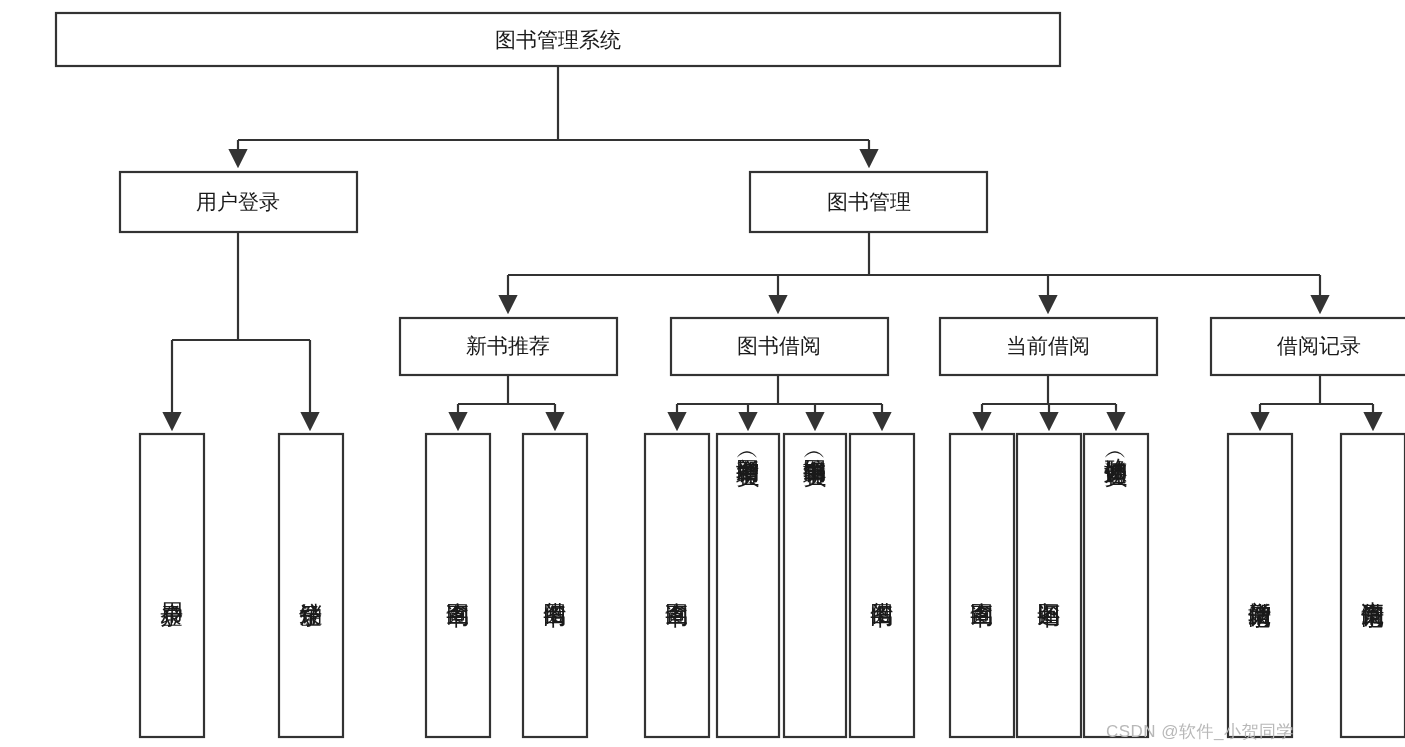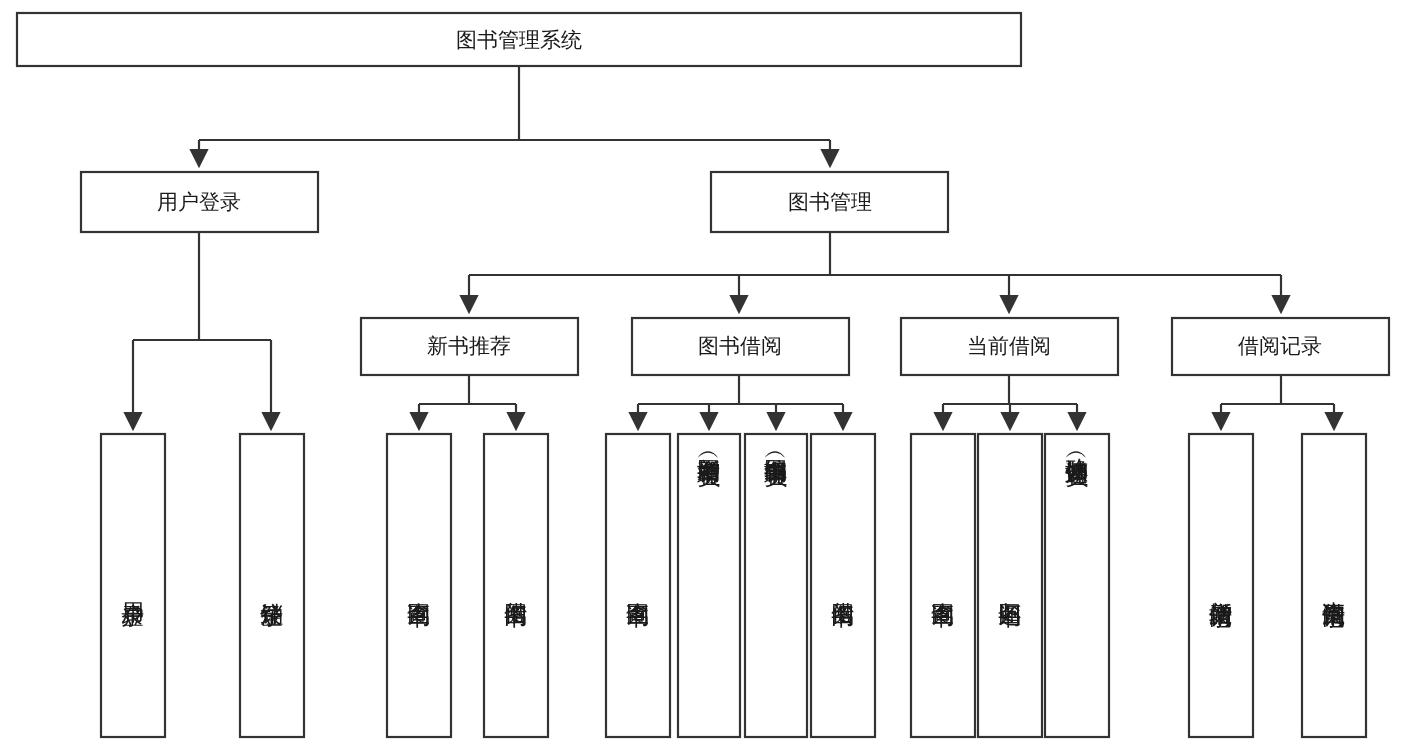--- a/index.html
+++ b/index.html
@@ -11,20 +11,21 @@
     width: 1405px;
     height: 747px;
     overflow: hidden;
     font-family: "Liberation Sans", "DejaVu Sans", sans-serif;
   }
   #diagram-root {
     position: relative;
     width: 1263px;
     height: 747px;
     background: #ffffff;
+    margin-left: 39px;
   }
   svg#tree-svg {
     position: absolute;
     left: 0;
     top: 0;
     width: 1405px;
     height: 747px;
     display: block;
   }
   .node-box {
@@ -237,14 +238,15 @@
     <span class="vlabel-text">确认归还（管理员）</span>
   </div>
 
   <div class="vlabel-wrap" style="left:1189px; top:434px; width:64px; height:303px;">
     <span class="vlabel-text">新增借阅记录</span>
   </div>
   <div class="vlabel-wrap" style="left:1302px; top:434px; width:64px; height:303px;">
     <span class="vlabel-text">查询借阅记录</span>
   </div>
 
+  <div id="watermark">CSDN @软件_小贺同学</div>
 
 </div>
 
 </body></html>

